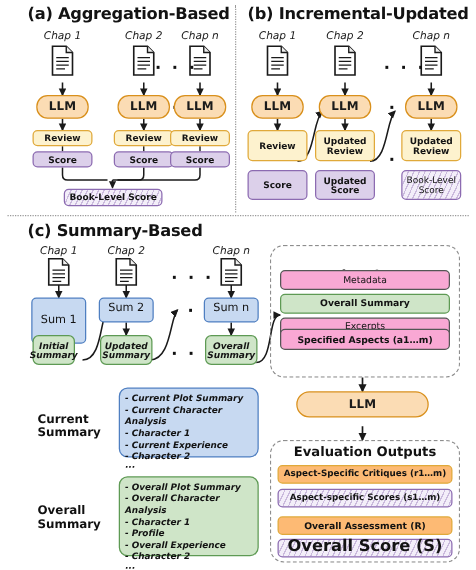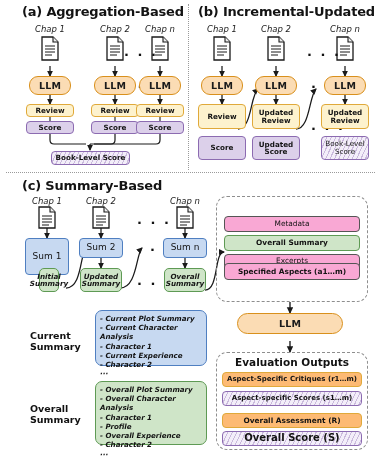--- a/index.html
+++ b/index.html
@@ -341,21 +341,21 @@
   </div>
 
   <div class="abs dots" style="left:137px;top:216px;">· · ·</div>
   <div class="abs dots" style="left:150px;top:243px;">· · ·</div>
   <div class="abs dots" style="left:137px;top:277px;">· · ·</div>
 
   <div class="abs node sum" style="left:25px;top:238px;width:44px;height:37px;">Sum 1</div>
   <div class="abs node sum" style="left:79px;top:238px;width:44px;height:20px;">Sum 2</div>
   <div class="abs node sum" style="left:163px;top:238px;width:44px;height:20px;">Sum n</div>
 
-  <div class="abs node summary-g" style="left:39px;top:268px;width:20px;height:24px;">Initial
+  <div class="abs node summary-g" style="left:26px;top:268px;width:34px;height:24px;">Initial
 Summary</div>
   <div class="abs node summary-g" style="left:80px;top:268px;width:42px;height:24px;">Updated
 Summary</div>
   <div class="abs node summary-g" style="left:164px;top:268px;width:42px;height:24px;">Overall
 Summary</div>
 
   <div class="abs dframe" style="left:216px;top:196px;width:152px;height:106px;"></div>
   <div class="abs group-title" style="left:216px;top:214px;width:152px;">Inputs</div>
 
   <div class="abs iorow plain-box norm" style="left:224px;top:216px;width:136px;height:16px;">Metadata</div>
@@ -366,21 +366,21 @@
 
   <div class="abs node llm" style="left:237px;top:313px;width:106px;height:21px;border-radius:11px;">LLM</div>
 
   <div class="abs dframe" style="left:216px;top:352px;width:152px;height:98px;"></div>
   <div class="abs group-title" style="left:216px;top:356px;width:152px;">Evaluation Outputs</div>
 
   <div class="abs iorow yellow-box" style="left:222px;top:372px;width:140px;height:15px;font-size:7px;">Aspect-Specific Critiques (r1…m)</div>
   <div class="abs iorow hatch-p" style="left:222px;top:391px;width:140px;height:15px;font-size:7px;
               border-width:1.3px;border-style:solid;">Aspect-specific Scores (s1…m)</div>
   <div class="abs iorow yellow-box" style="left:222px;top:413px;width:140px;height:15px;font-size:7.4px;">Overall Assessment (R)</div>
-  <div class="abs iorow hatch-p" style="left:222px;top:431px;width:140px;height:15px;font-size:10px;
+  <div class="abs iorow hatch-p" style="left:222px;top:431px;width:140px;height:15px;font-size:13px;
               border-width:1.3px;border-style:solid;">Overall Score (S)</div>
 
   <div class="abs sidecap" style="left:30px;top:331px;width:60px;">Current
 Summary</div>
   <div class="abs bullets blue" style="left:95px;top:310px;width:112px;height:56px;">- Current Plot Summary
 - Current Character Analysis
    - Character 1
       - Current Experience
 - Character 2
    ···</div>

